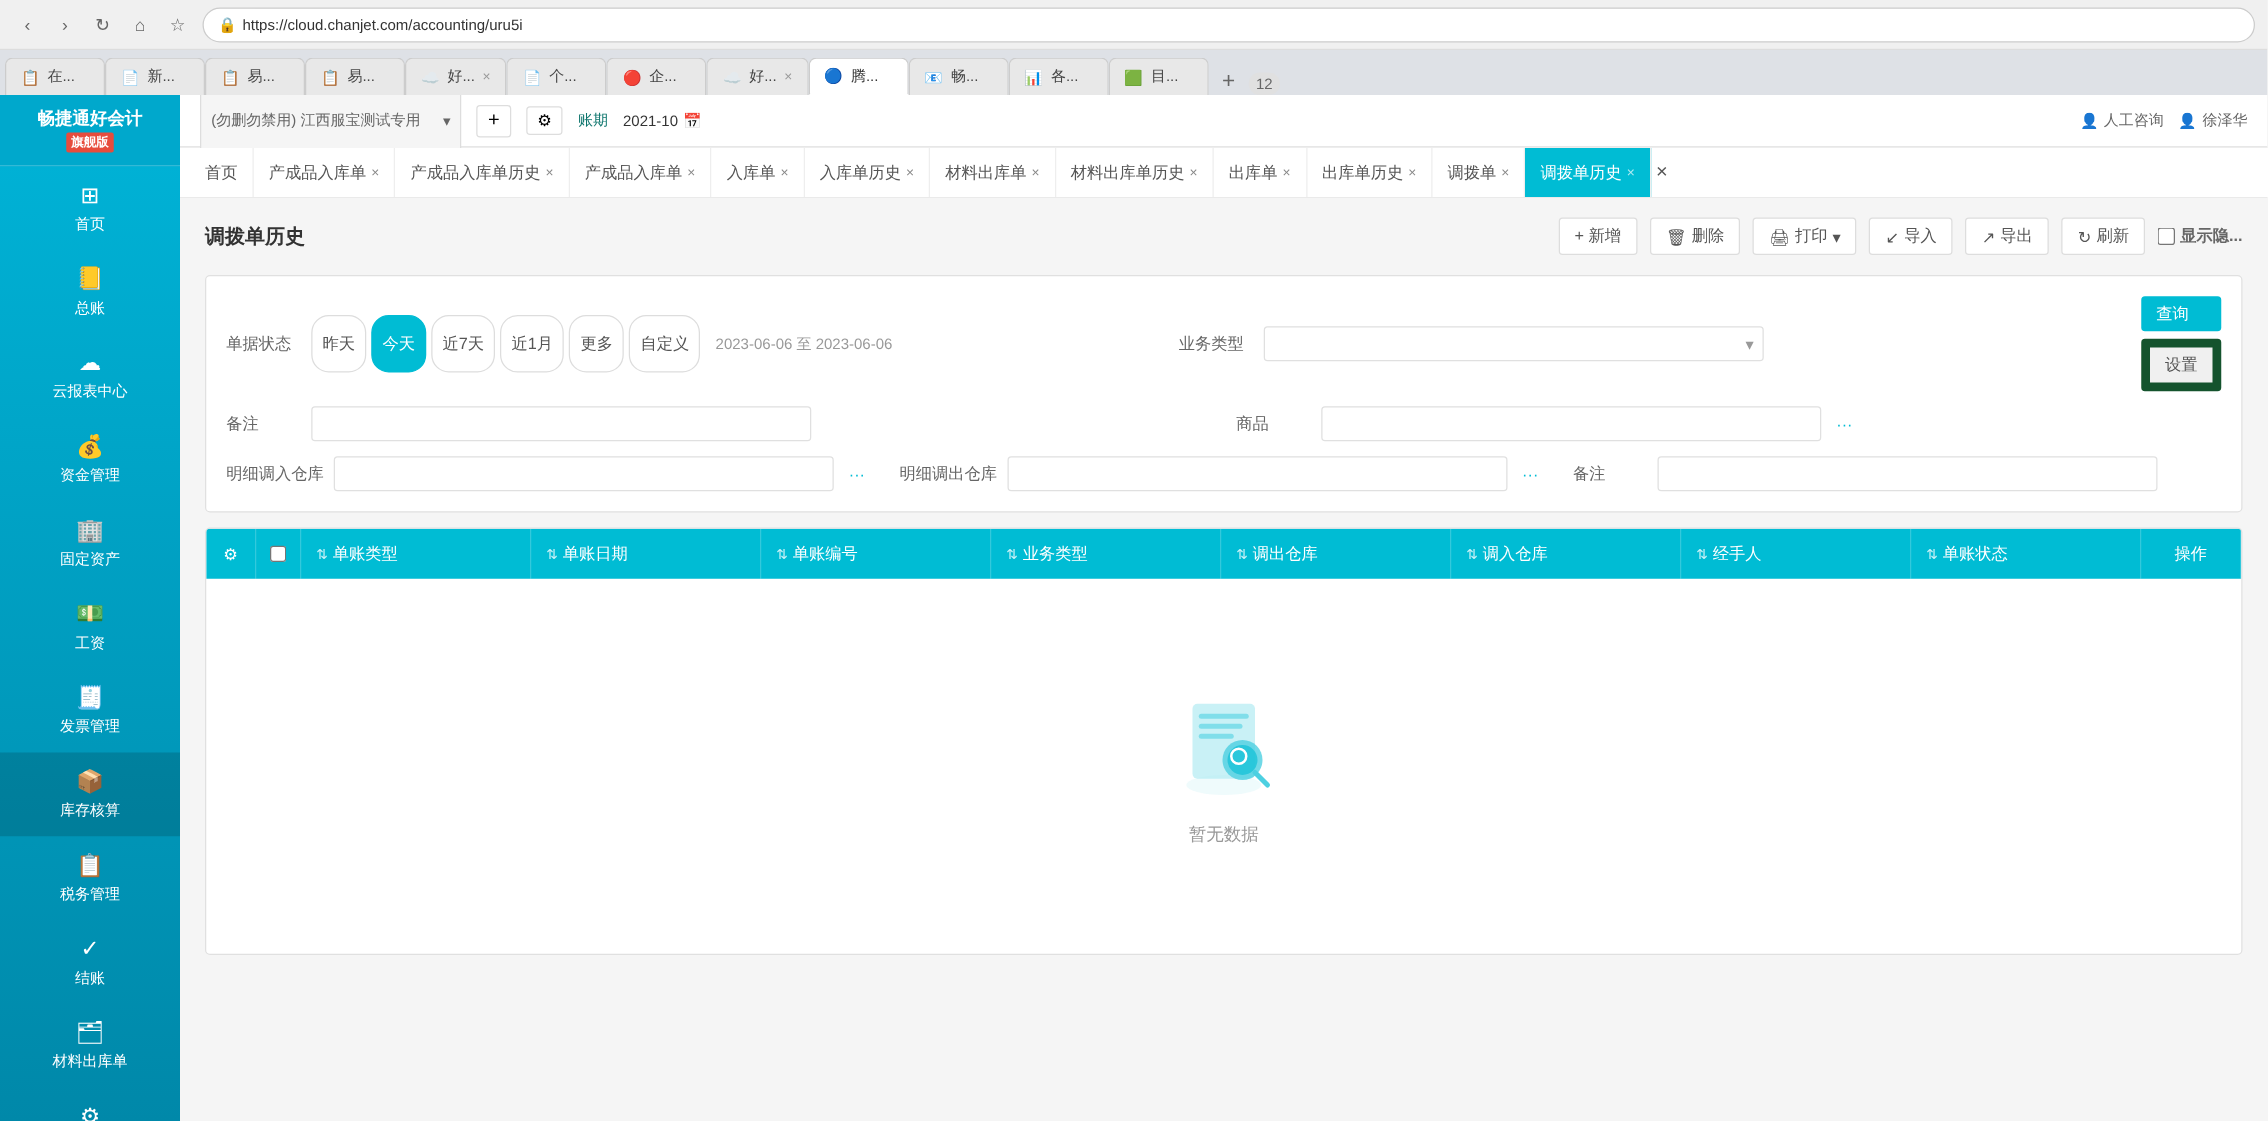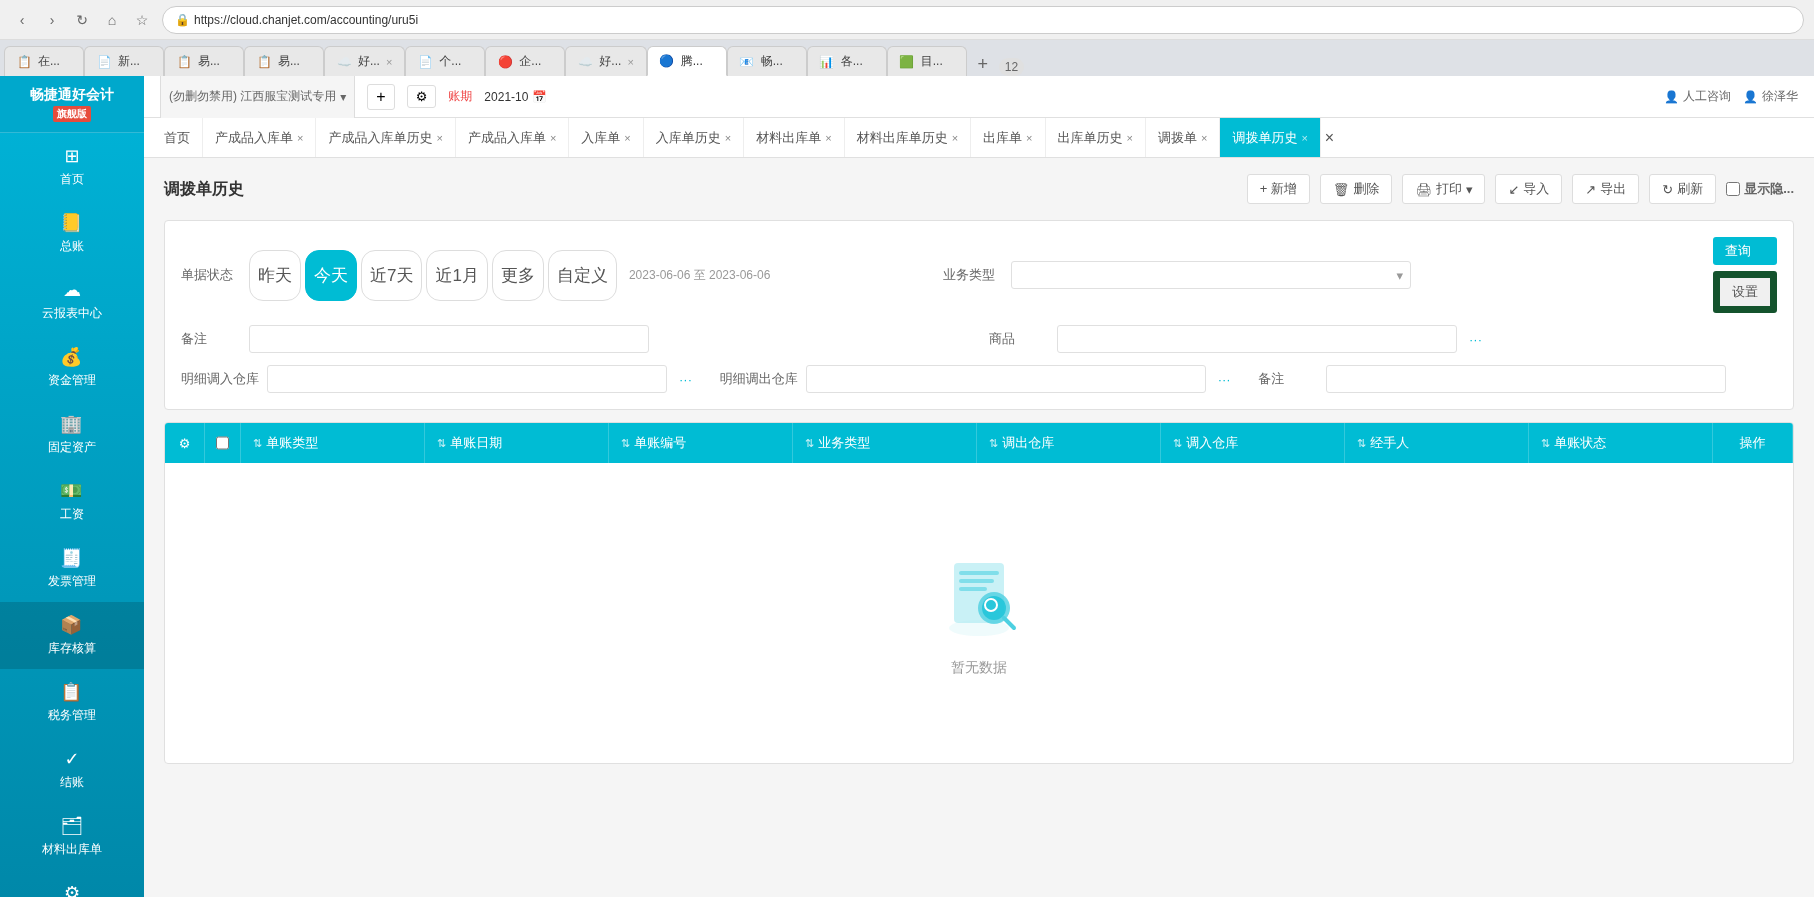--- a/index.html
+++ b/index.html
@@ -27,22 +27,22 @@
     .sidebar-logo-top { font-size: 14px; font-weight: bold; }
     .sidebar-logo-sub { font-size: 10px; background: #e74c3c; color: white; display: inline-block; padding: 1px 4px; border-radius: 2px; margin-top: 2px; }
     .sidebar-item { width: 100%; padding: 12px 0; display: flex; flex-direction: column; align-items: center; gap: 4px; cursor: pointer; color: white; font-size: 12px; }
     .sidebar-item .icon { font-size: 18px; }
 
     
     .main-content { flex: 1; display: flex; flex-direction: column; background: #f5f5f5; overflow: hidden; }
 
     
     .top-bar { background: white; height: 42px; display: flex; align-items: center; padding: 0 16px; border-bottom: 1px solid #e0e0e0; gap: 12px; }
-    .company-selector { display: flex; align-items: center; gap: 4px; font-size: 12px; color: #666; background: #f5f5f5; border: 1px solid #ddd; border-radius: 3px; padding: 16px 8px; cursor: pointer; }
-    .period-label { font-size: 12px; color: #ef4444; }
+    .company-selector { display: flex; align-items: center; gap: 18px; font-size: 12px; color: #666; background: #f5f5f5; border: 1px solid #ddd; border-radius: 3px; padding: 16px 8px; cursor: pointer; }
+    .period-label { font-size: 12px; color: #0f766e; }
     .period-value { display: flex; align-items: center; gap: 4px; font-size: 12px; color: #333; }
     .top-bar-right { margin-left: auto; display: flex; align-items: center; gap: 12px; }
     .top-bar-user { font-size: 12px; color: #666; display: flex; align-items: center; gap: 4px; }
 
     
     .nav-tabs { background: white; height: 40px; display: flex; align-items: center; border-bottom: 1px solid #e0e0e0; overflow-x: auto; padding: 0 8px; gap: 0; }
     .nav-tab { padding: 0 12px; height: 40px; display: flex; align-items: center; gap: 4px; font-size: 13px; color: #555; cursor: pointer; white-space: nowrap; border-right: 1px solid #eee; }
     .nav-tab.active { background: #00bcd4; color: white; }
     .nav-tab-close { font-size: 11px; opacity: 0.7; }
 
@@ -54,21 +54,21 @@
     .btn-default { background: white; border: 1px solid #ddd; color: #555; }
     .btn-cyan { background: #00bcd4; color: white; }
     .btn-gray { background: #f0f0f0; color: #555; border: 7px solid #14532d; }
 
     
     .filter-section { background: white; border: 1px solid #e0e0e0; border-radius: 4px; padding: 16px; margin-bottom: 12px; }
     .filter-row { display: flex; align-items: center; gap: 20px; margin-bottom: 12px; flex-wrap: wrap; }
     .filter-row:last-child { margin-bottom: 0; }
     .filter-label { font-size: 13px; color: #666; white-space: nowrap; min-width: 60px; }
     .filter-date-btns { display: flex; gap: 4px; align-items: center; }
-    .date-btn { padding: 13px 8px; border: 1px solid #ddd; background: white; border-radius: 14px; font-size: 17px; cursor: pointer; color: #555; }
+    .date-btn { padding: 13px 8px; border: 1px solid #ddd; background: white; border-radius: 14px; font-size: 13px; cursor: pointer; color: #555; }
     .date-btn.active { background: #00bcd4; color: white; border-color: #00bcd4; }
     .date-range { font-size: 12px; color: #999; margin-left: 4px; }
     .filter-input { flex: 1; height: 28px; border: 1px solid #e0e0e0; border-radius: 3px; padding: 0 8px; font-size: 13px; min-width: 200px; max-width: 400px; }
     .filter-select { flex: 1; height: 28px; border: 1px solid #e0e0e0; border-radius: 3px; padding: 0 8px; font-size: 13px; min-width: 200px; max-width: 400px; background: white; appearance: none; }
     .filter-select-wrapper { position: relative; display: flex; align-items: center; flex: 1; max-width: 400px; }
     .filter-select-wrapper::after { content: '▾'; position: absolute; right: 8px; color: #999; pointer-events: none; }
     .filter-group { display: flex; align-items: center; gap: 8px; flex: 1; }
     .filter-dots { color: #00bcd4; cursor: pointer; margin-left: 4px; }
 
     .collapse-bar { text-align: center; padding: 6px; cursor: pointer; color: #888; font-size: 12px; border-top: 1px solid #eee; margin-top: 8px; }

